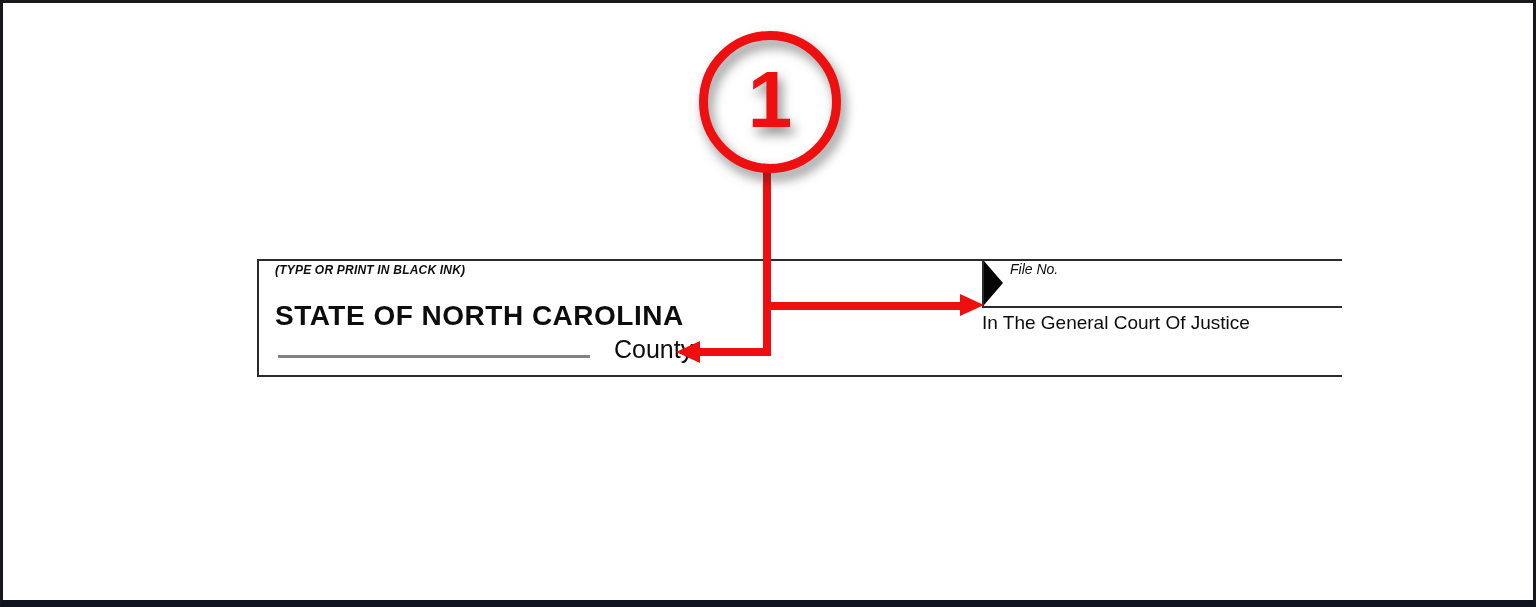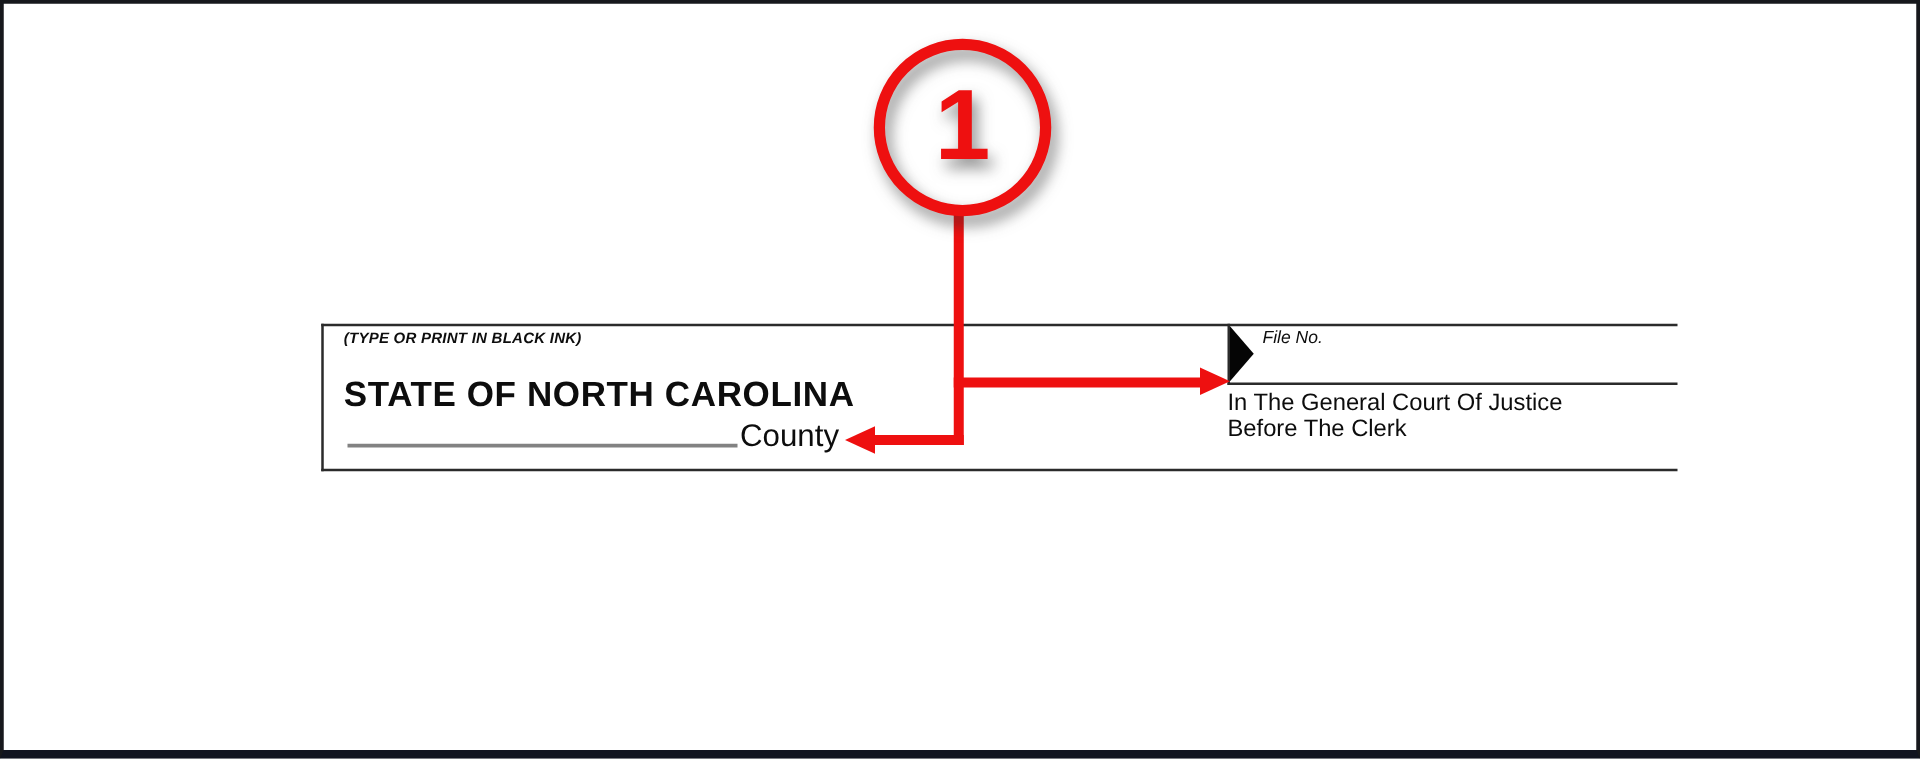--- a/index.html
+++ b/index.html
@@ -32,21 +32,21 @@
   .state-title {
     position: absolute; left: 275px; top: 288px;
     font-size: 28px; font-weight: bold; color: #0d0d0d;
     letter-spacing: 0.5px; white-space: nowrap; margin-top: 12px;
   }
   .county-blank {
     position: absolute; left: 278px; top: 355px; width: 312px; height: 3px;
     background: #828282;
   }
   .county-label {
-    position: absolute; left: 592px; top: 335px;
+    position: absolute; left: 614px; top: 335px;
     font-size: 25px; color: #0d0d0d; white-space: nowrap;
   }
 
   .section-pointer {
     position: absolute; left: 984px; top: 261px;
     width: 0; height: 0;
     border-left: 19px solid #050505;
     border-top: 22px solid transparent;
     border-bottom: 22px solid transparent;
   }
@@ -110,21 +110,20 @@
 
     <div class="county-blank"></div>
     <div class="county-label">County</div>
 
     <div class="section-pointer"></div>
     <div class="fileno-label">File No.</div>
     <div class="fileno-field"></div>
 
     <div class="court-block">
       <div>In The General Court Of Justice</div>
-      <div>Before The Clerk</div>
     </div>
   </div>
 
   <div>
     <div class="step-badge">
       <span class="digit">1</span>
     </div>
     <div class="red v-line"></div>
     <div class="red h-line-right"></div>
     <div class="head head-right"></div>

